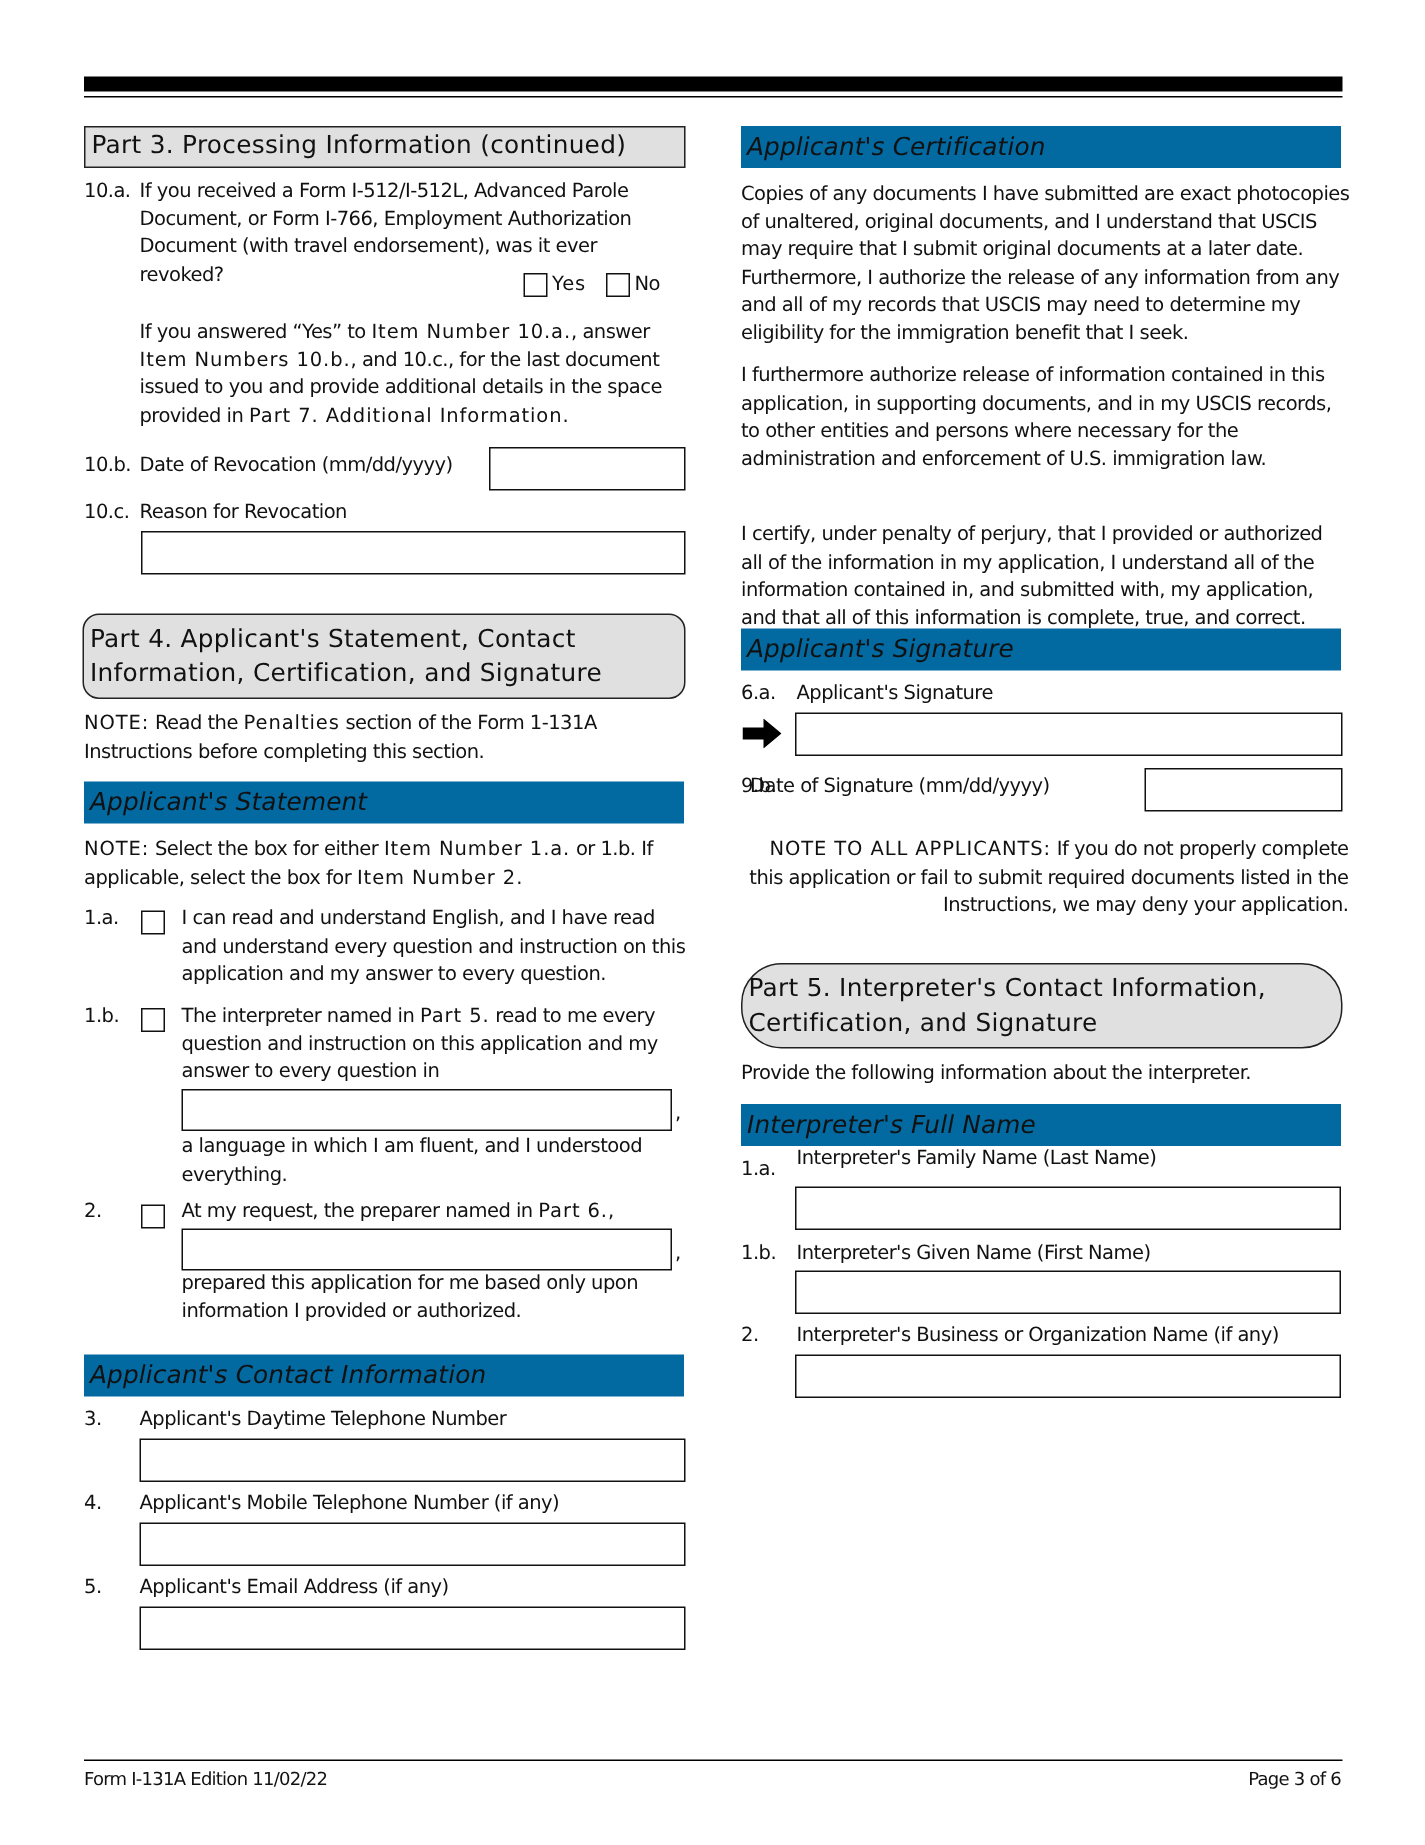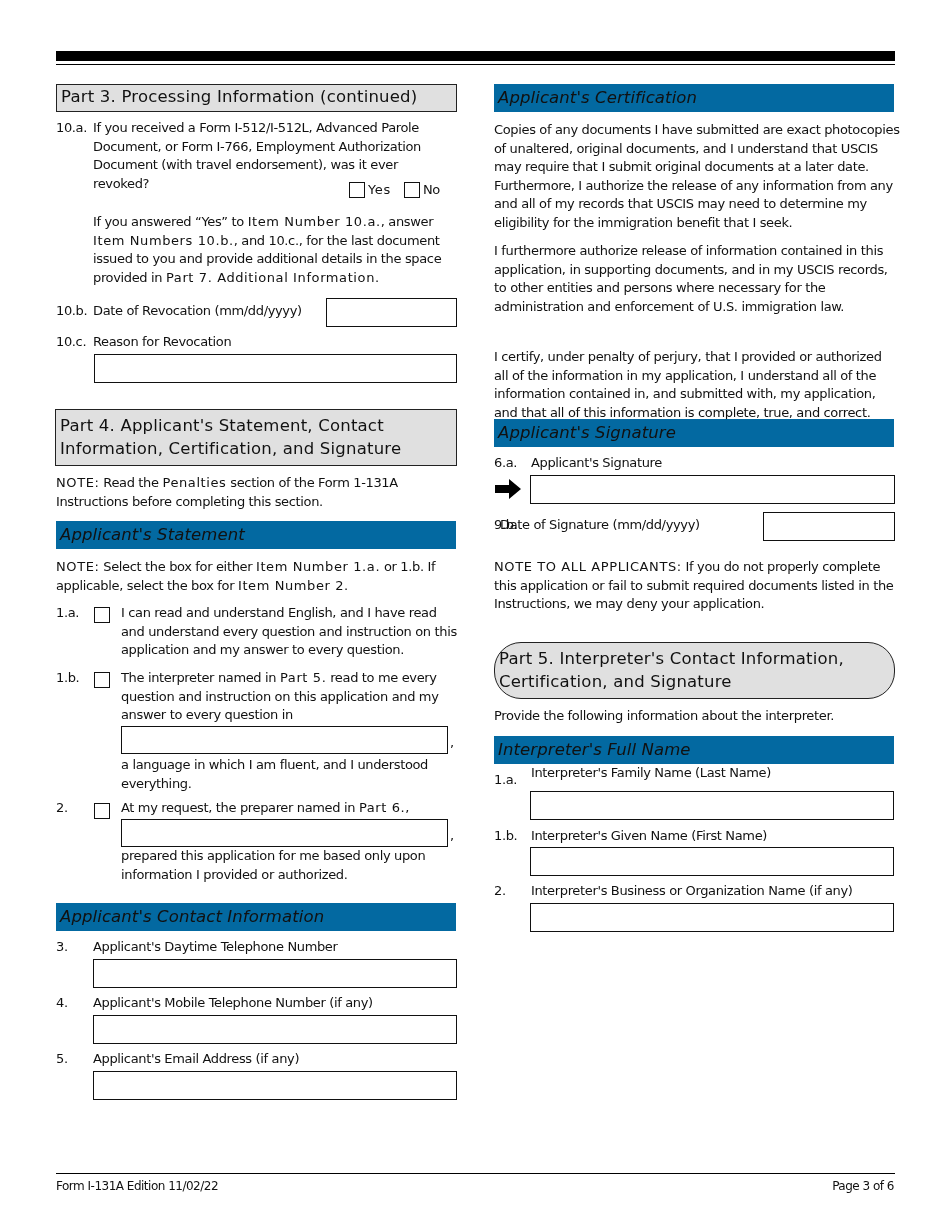--- a/index.html
+++ b/index.html
@@ -38,21 +38,21 @@
 <div class="txt" style="left:93px; top:213px; width:362px;"><span>If you answered “Yes” to </span><span class="spaced">Item Number 10.a.</span><span>, answer </span><span class="spaced">Item Numbers 10.b.</span><span>, and 10.c., for the last document issued to you and provide additional details in the space provided in </span><span class="spaced">Part 7. Additional Information</span><span>.</span></div>
 
 <div class="num" style="left:56px; top:302px;">10.b.</div>
 <div class="txt" style="left:93px; top:302px;">Date of Revocation (mm/dd/yyyy)</div>
 <div class="field" style="left:326px; top:298px; width:131px; height:29px;"></div>
 
 <div class="num" style="left:56px; top:333px;">10.c.</div>
 <div class="txt" style="left:93px; top:333px;">Reason for Revocation</div>
 <div class="field" style="left:94px; top:354px; width:363px; height:29px;"></div>
 
-<div class="part-head" style="left:55px; top:409px; width:402px; height:57px; padding-top:4px;">Part 4.  Applicant's Statement, Contact Information, Certification, and Signature</div>
+<div class="part-head" style="left:55px; top:409px; width:402px; height:57px; padding-top:4px;border-radius:11px;">Part 4.  Applicant's Statement, Contact Information, Certification, and Signature</div>
 
 <div class="txt" style="left:56px; top:474px; width:400px;"><span class="spaced">NOTE:</span><span>  Read the </span><span class="spaced">Penalties</span><span> section of the Form 1-131A Instructions before completing this section.</span></div>
 
 <div class="sub-head" style="left:56px; top:521px; width:400px; height:28px;">Applicant's Statement</div>
 
 <div class="txt" style="left:56px; top:558px; width:400px;"><span class="spaced">NOTE:</span><span>  Select the box for either </span><span class="spaced">Item Number 1.a.</span><span> or 1.b.  If applicable, select the box for </span><span class="spaced">Item Number 2</span><span>.</span></div>
 
 <div class="num" style="left:56px; top:604px;">1.a.</div>
 <div class="cb" style="left:94px; top:607px;"></div>
 <div class="txt" style="left:121px; top:604px; width:336px;">I can read and understand English, and I have read and understand every question and instruction on this application and my answer to every question.</div>
@@ -95,21 +95,21 @@
 <div class="txt" style="left:531px; top:454px;">Applicant's Signature</div>
 <svg class="arrow" style="left:495px; top:479px;" width="26" height="20" viewBox="0 0 26 20">
     <polygon points="0,6 14,6 14,0 26,10 14,20 14,14 0,14" fill="#000"></polygon>
   </svg>
 <div class="field" style="left:530px; top:475px; width:365px; height:29px;"></div>
 
 <div class="num" style="left:494px; top:516px;">9.b.</div>
 <div class="txt" style="left:500px; top:516px;">Date of Signature (mm/dd/yyyy)</div>
 <div class="field" style="left:763px; top:512px; width:132px; height:29px;"></div>
 
-<div class="txt" style="left:494px; top:558px; width:405px;"><span class="spaced">NOTE TO ALL APPLICANTS:</span><span>  If you do not properly complete this application or fail to submit required documents listed in the Instructions, we may deny your application.</span></div>
+<div class="txt" style="left:494px; top:558px; width:405px;text-align:right;"><span class="spaced">NOTE TO ALL APPLICANTS:</span><span>  If you do not properly complete this application or fail to submit required documents listed in the Instructions, we may deny your application.</span></div>
 
 <div class="part-head" style="left:494px; top:642px; width:401px; height:57px; padding-top:4px;border-radius:27px;">Part 5.  Interpreter's Contact Information, Certification, and Signature</div>
 <div class="txt" style="left:494px; top:707px;">Provide the following information about the interpreter.</div>
 
 <div class="sub-head" style="left:494px; top:736px; width:400px; height:28px;">Interpreter's Full Name</div>
 
 <div class="num" style="left:494px; top:771px;">1.a.</div>
 <div class="txt" style="left:531px; top:741px;margin-top:23px;">Interpreter's Family Name (Last Name)</div>
 <div class="field" style="left:530px; top:791px; width:364px; height:29px;"></div>
 

